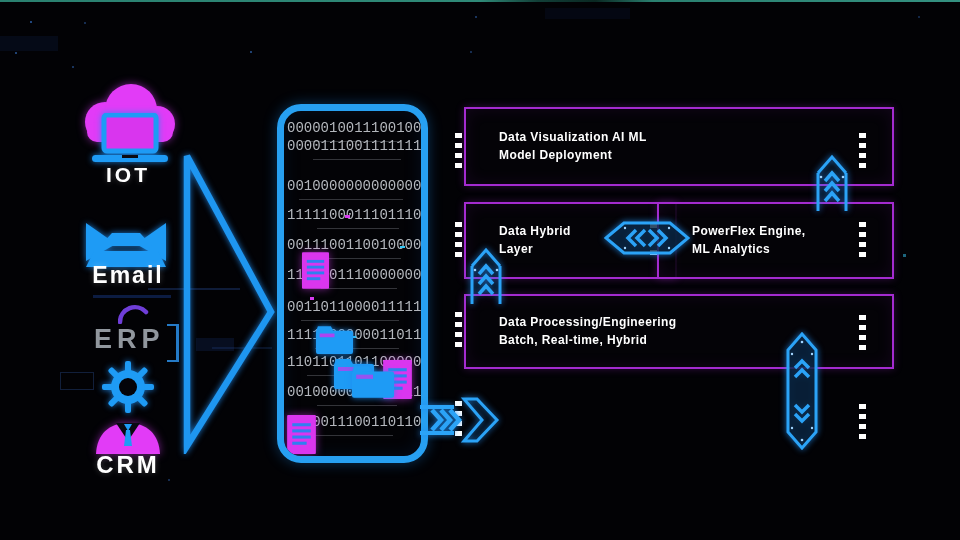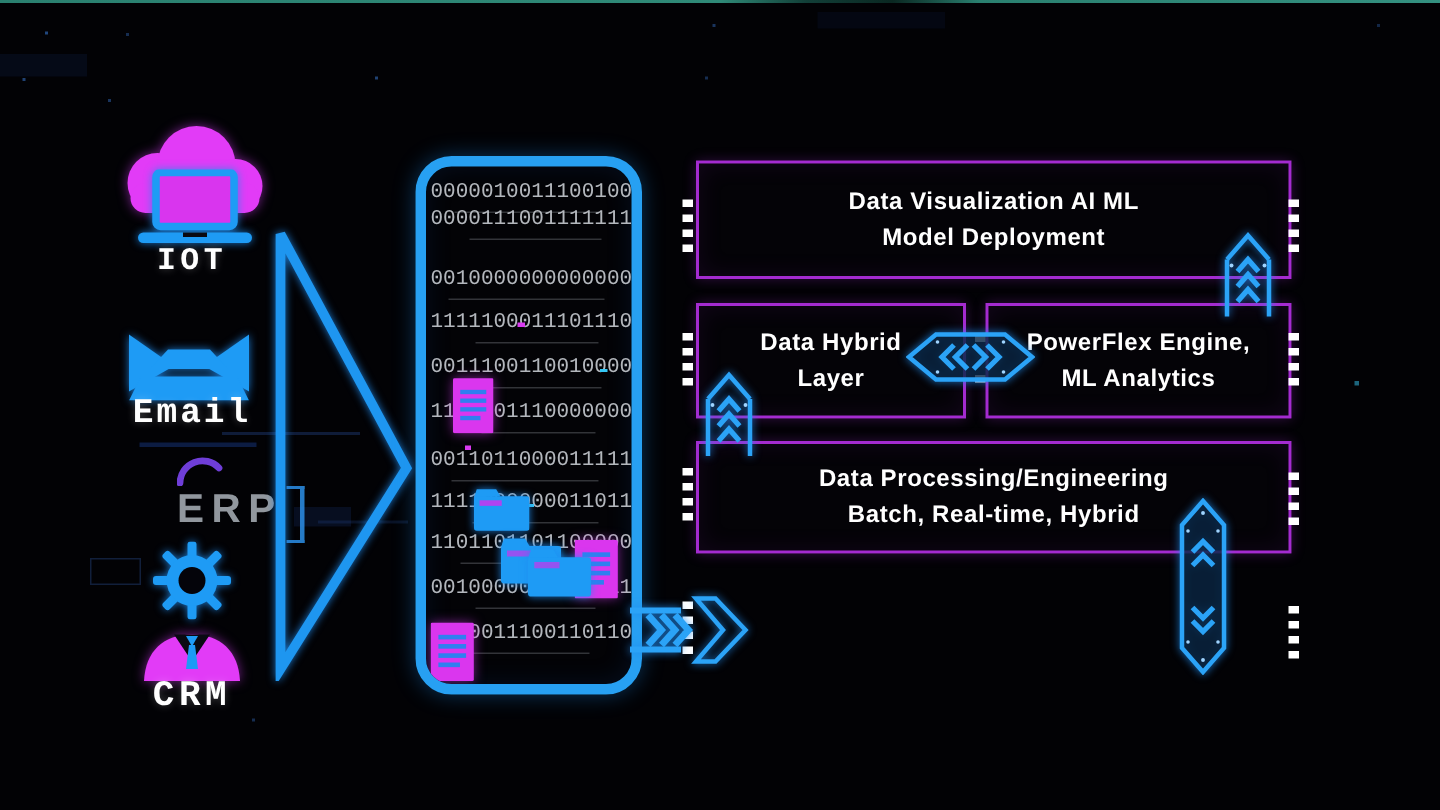--- a/index.html
+++ b/index.html
@@ -6,22 +6,22 @@
   .stage{position:relative;width:960px;height:540px;background:#020205;overflow:hidden;
          font-family:"Liberation Sans",sans-serif;}
   
   .topline{position:absolute;left:0;top:0;width:960px;height:2px;
     background:linear-gradient(90deg,#2a8070 0%,#2f8a78 50%,#123f38 56%,#0a2822 62%,#2a8070 68%,#349181 100%);}
   
   .speck{position:absolute;width:2px;height:2px;background:#3b7fe0;}
   .patch{position:absolute;}
   
   .src-label{position:absolute;left:68px;width:120px;text-align:center;color:#fff;
-    font-weight:bold;font-size:21px;letter-spacing:3px;text-shadow:0 0 6px rgba(255,255,255,.25);font-family:Liberation Mono, monospace;}
-  .erp-row{position:absolute;left:94px;top:326px;display:flex;align-items:flex-start;margin-left:24px;}
+    font-weight:bold;font-size:21px;letter-spacing:3px;text-shadow:0 0 6px rgba(255,255,255,.25);}
+  .erp-row{position:absolute;left:94px;top:326px;display:flex;align-items:flex-start;}
   .erp-text{color:#91979e;font-weight:bold;font-size:27px;letter-spacing:5px;line-height:1;}
   .erp-bracket{width:9px;height:34px;margin-left:2px;margin-top:-2px;
     border-right:3px solid #2c8fe8;border-bottom:2px solid #2c8fe8;border-top:2px solid #2c8fe8;opacity:.85;}
   .icon-abs{position:absolute;}
   .glow-blue{filter:drop-shadow(0 0 3px rgba(30,140,240,.85));}
   .glow-mag{filter:drop-shadow(0 0 4px rgba(215,60,245,.55));}
   
   .funnel{position:absolute;left:182px;top:148px;}
   
   .bincol{position:absolute;left:277px;top:104px;width:137px;height:345px;
@@ -37,23 +37,23 @@
   .bin-row:nth-of-type(5)::after{left:18px;width:96px;}
   .bin-row:nth-of-type(6)::after{left:34px;width:76px;}
   .bin-row:nth-of-type(7)::after{left:14px;width:98px;}
   .bin-row:nth-of-type(8)::after{left:28px;width:84px;}
   .bin-row:nth-of-type(9)::after{left:20px;width:92px;}
   .bin-row:nth-of-type(10)::after{left:30px;width:80px;}
   .bin-row:nth-of-type(11)::after{left:16px;width:90px;}
   .colspeck{position:absolute;}
   
   .layer-box{position:absolute;border:2px solid #A42BD0;background:rgba(4,3,8,.9);
-    display:flex;flex-direction:column;align-items:center;justify-content:center;text-align:center;
-    color:#fff;font-weight:bold;font-size:16px;line-height:1.45;letter-spacing:.4px;
-    box-shadow:0 0 8px rgba(160,44,200,.30), inset 0 0 16px rgba(130,30,170,.12);}
+    display:flex;flex-direction:column;align-items:flex-start;justify-content:center;text-align:center;
+    color:#fff;font-weight:bold;font-size:12px;line-height:1.45;letter-spacing:.4px;
+    box-shadow:0 0 8px rgba(160,44,200,.30), inset 0 0 16px rgba(130,30,170,.12);padding-left:33px;}
   
   .dash-col{position:absolute;display:flex;flex-direction:column;gap:5px;}
   .dash{width:7px;height:5px;background:#fff;}
   .arrow{position:absolute;}
 </style>
 </head>
 <body>
 
 <div class="stage">
 

